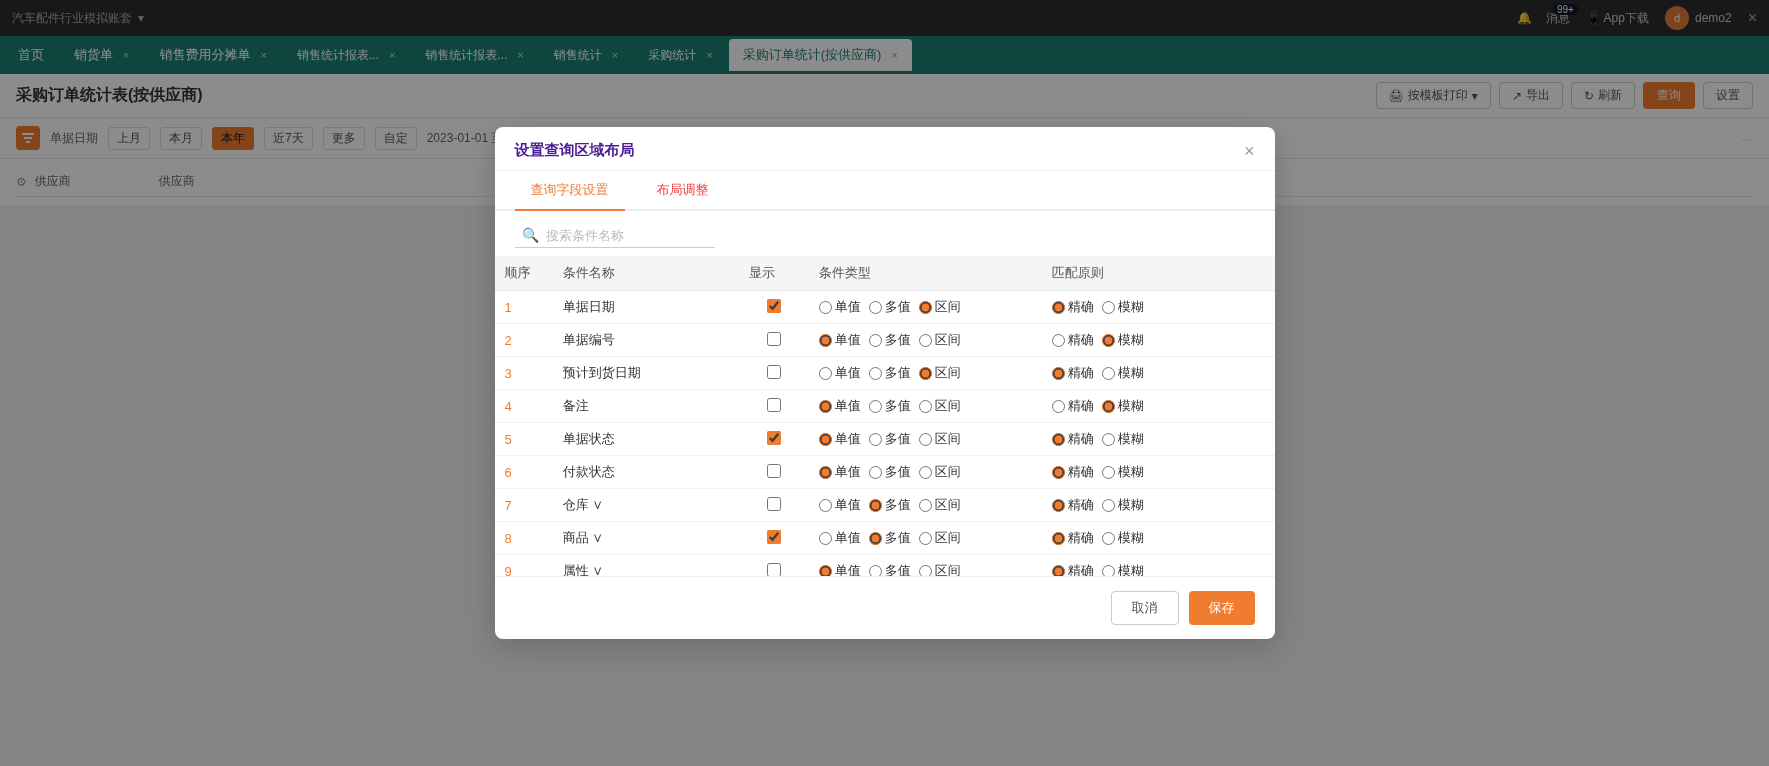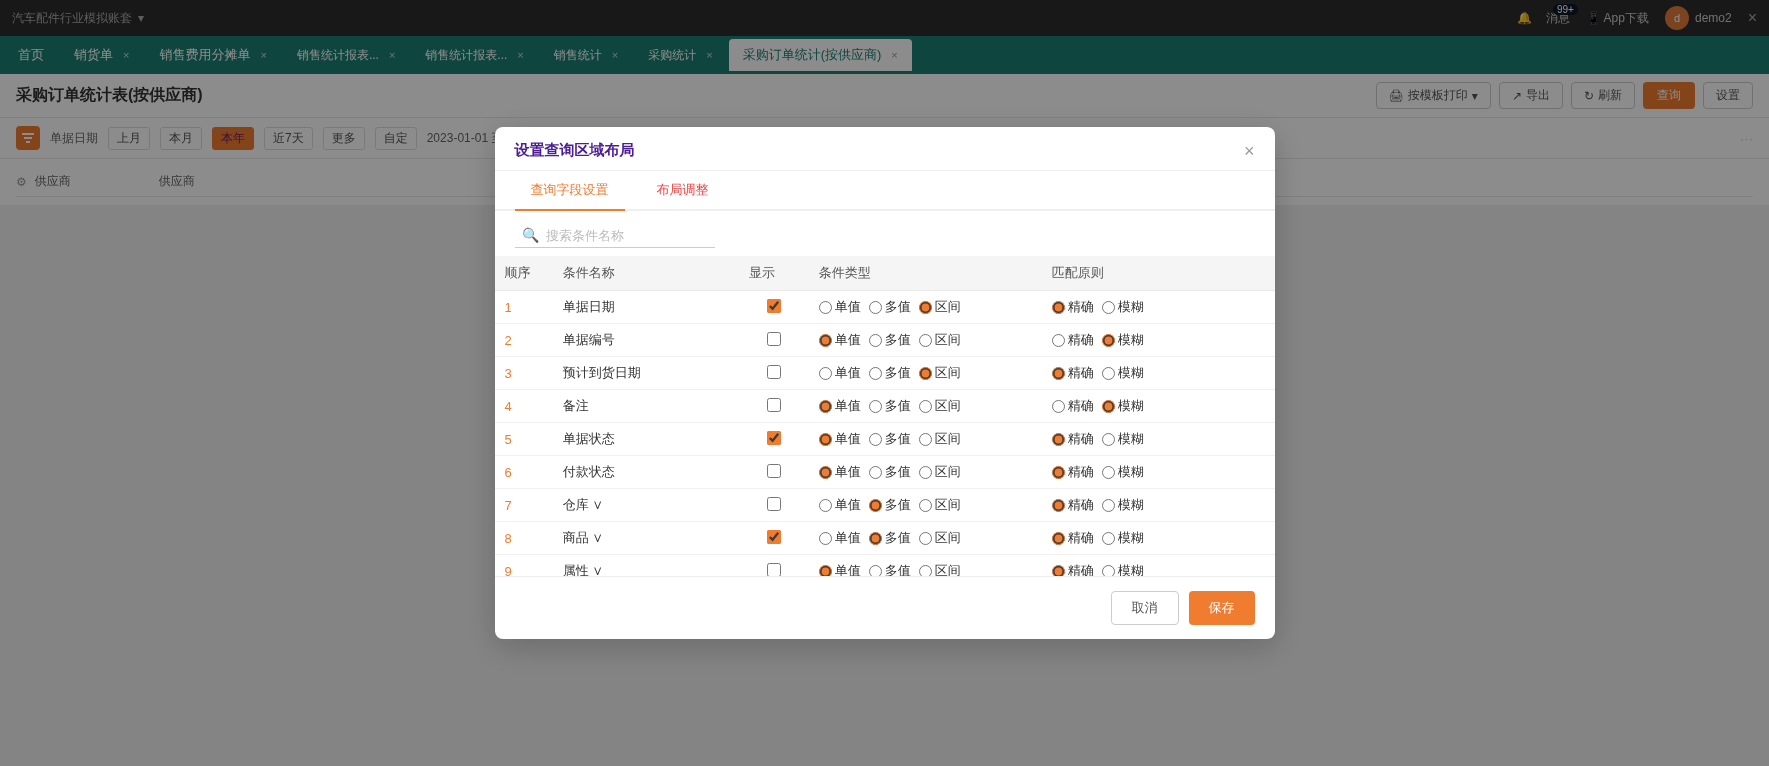--- a/index.html
+++ b/index.html
@@ -68,21 +68,21 @@
       padding: 8px 16px;
       display: flex;
       align-items: center;
       gap: 10px;
       border-bottom: 1px solid #e8e8e8;
     }
     .filter-toggle { width: 24px; height: 24px; background: #f07c30; border-radius: 4px; display: flex; align-items: center; justify-content: center; cursor: pointer; }
     .filter-toggle svg { fill: #fff; }
     .date-label { font-size: 12px; color: #666; }
     .date-btn { padding: 2px 8px; border-radius: 3px; border: 1px solid #ddd; background: #fff; cursor: pointer; font-size: 12px; color: #555; }
-    .date-btn.active { background: #f07c30; color: #701a75; border-color: #f07c30; }
+    .date-btn.active { background: #f07c30; color: #0f172a; border-color: #f07c30; }
     .date-range { font-size: 12px; color: #666; }
 
     
     .table-area {
       background: #fff;
       margin: 0;
       padding: 8px 16px;
       position: relative;
     }
     .table-header-row {

